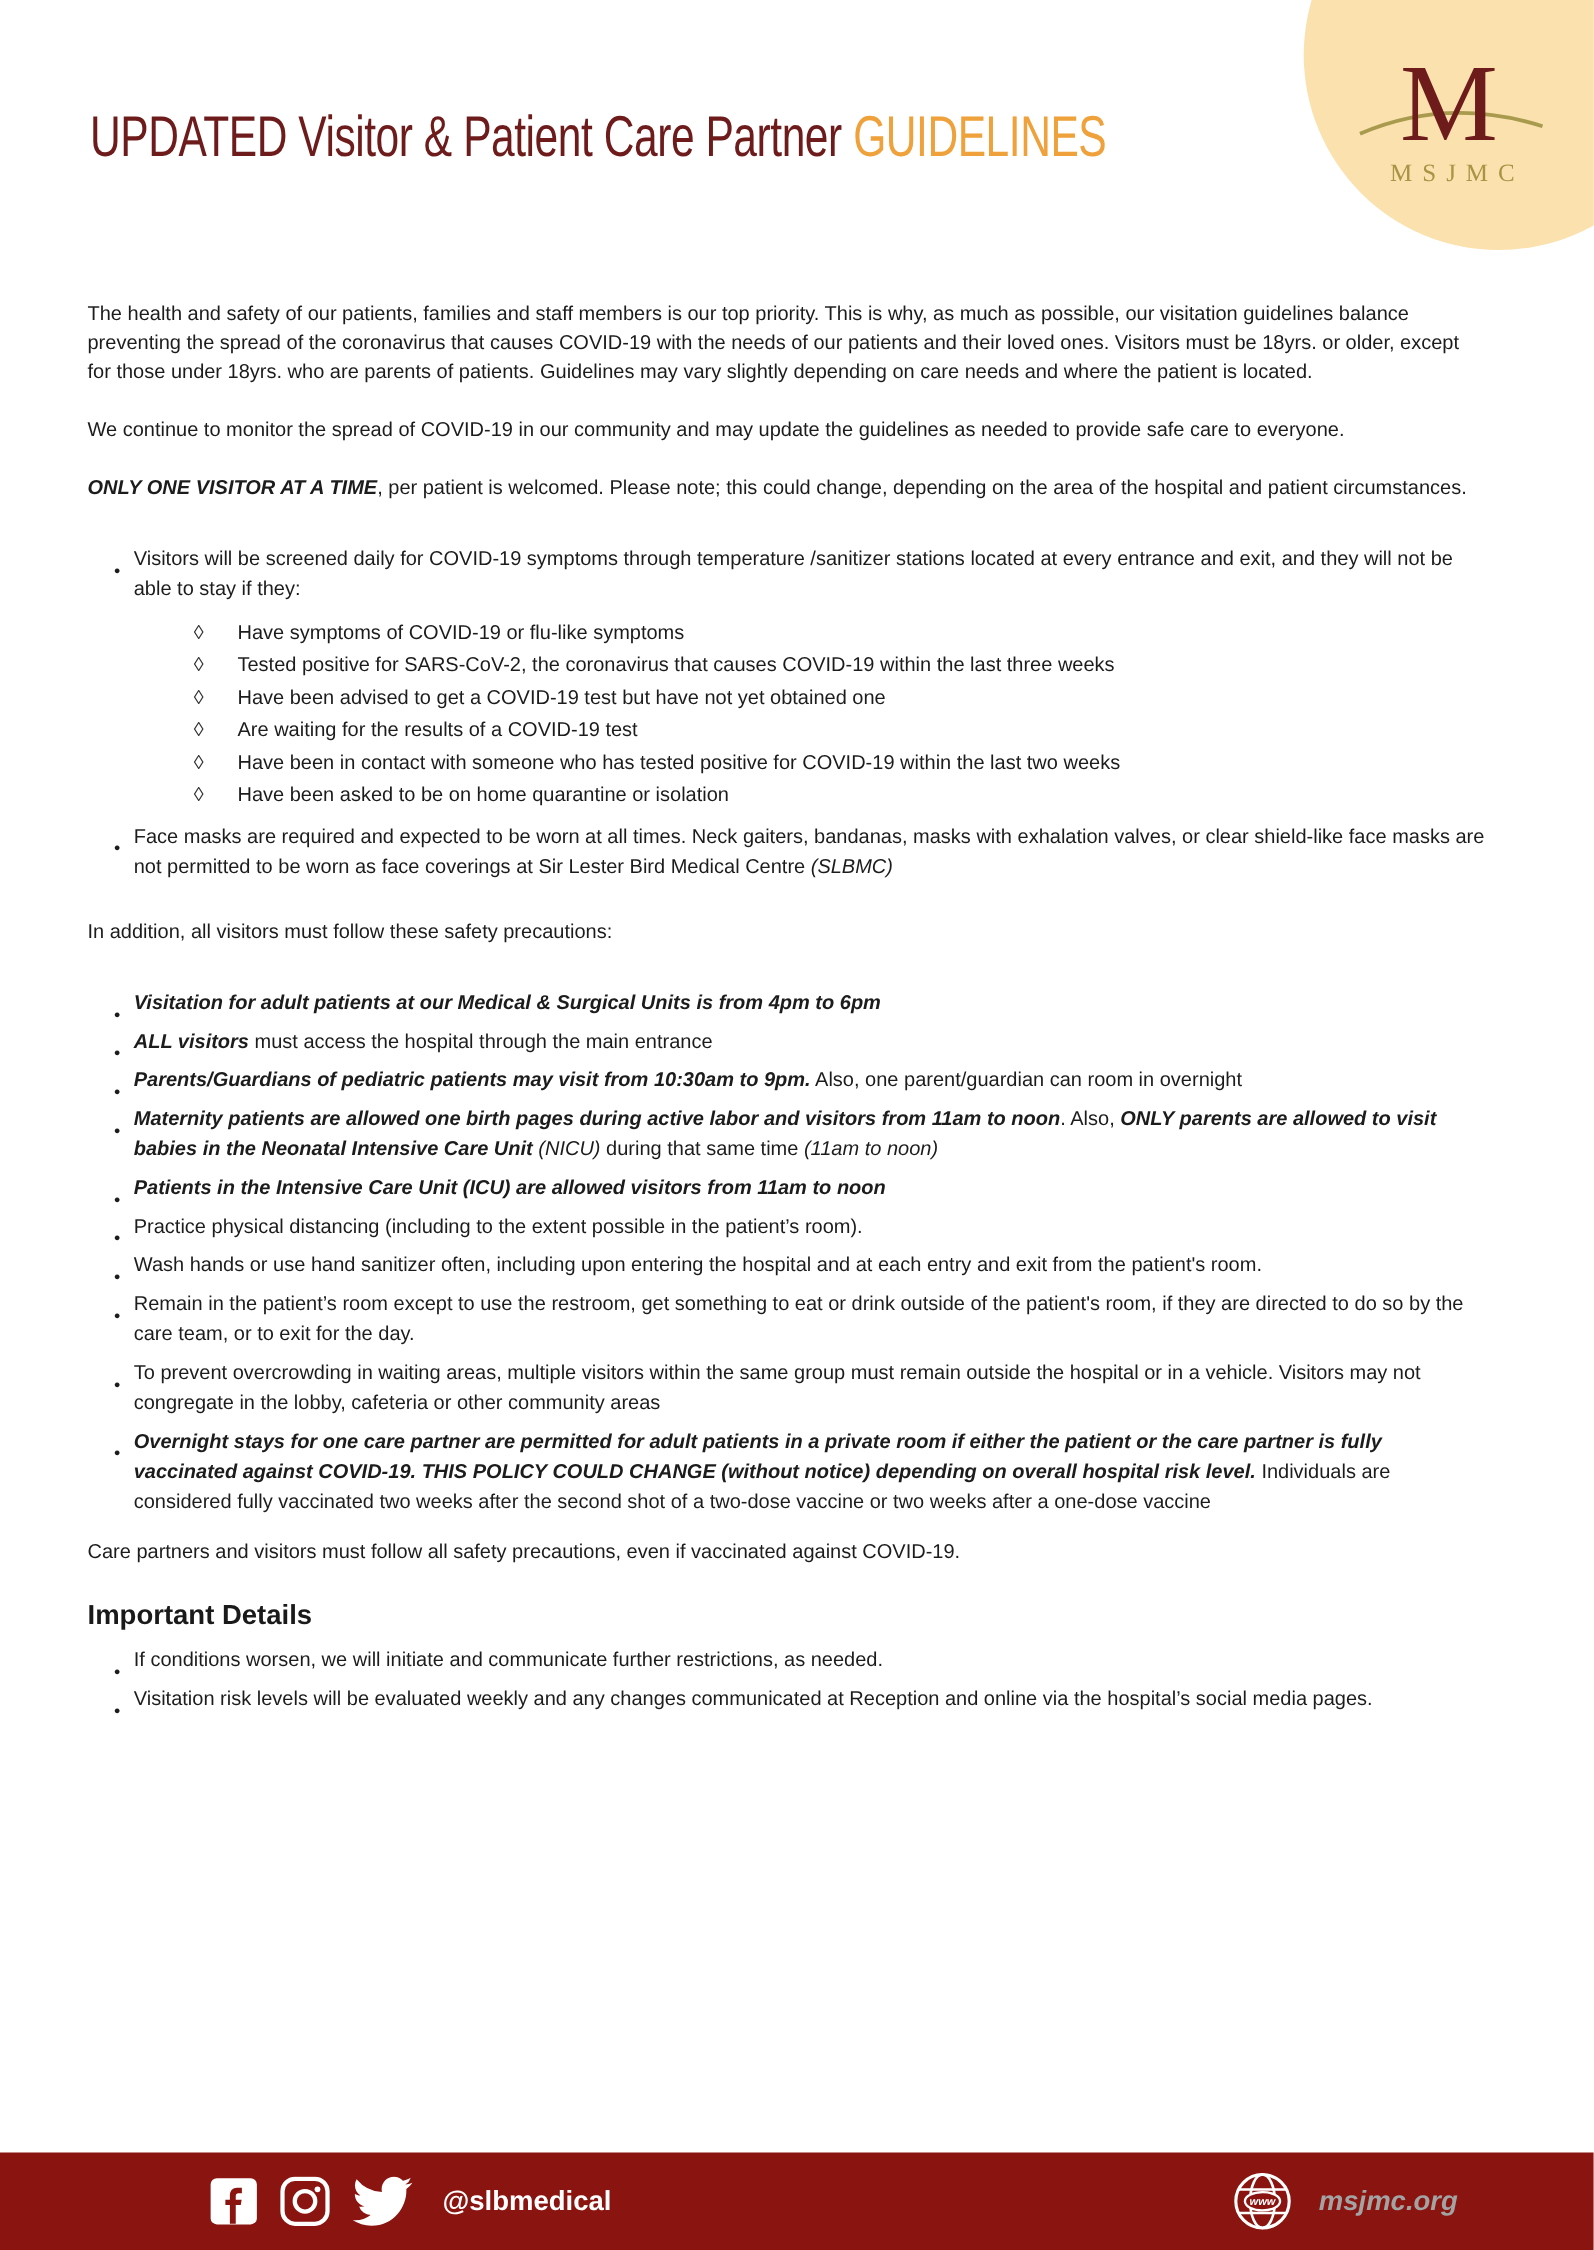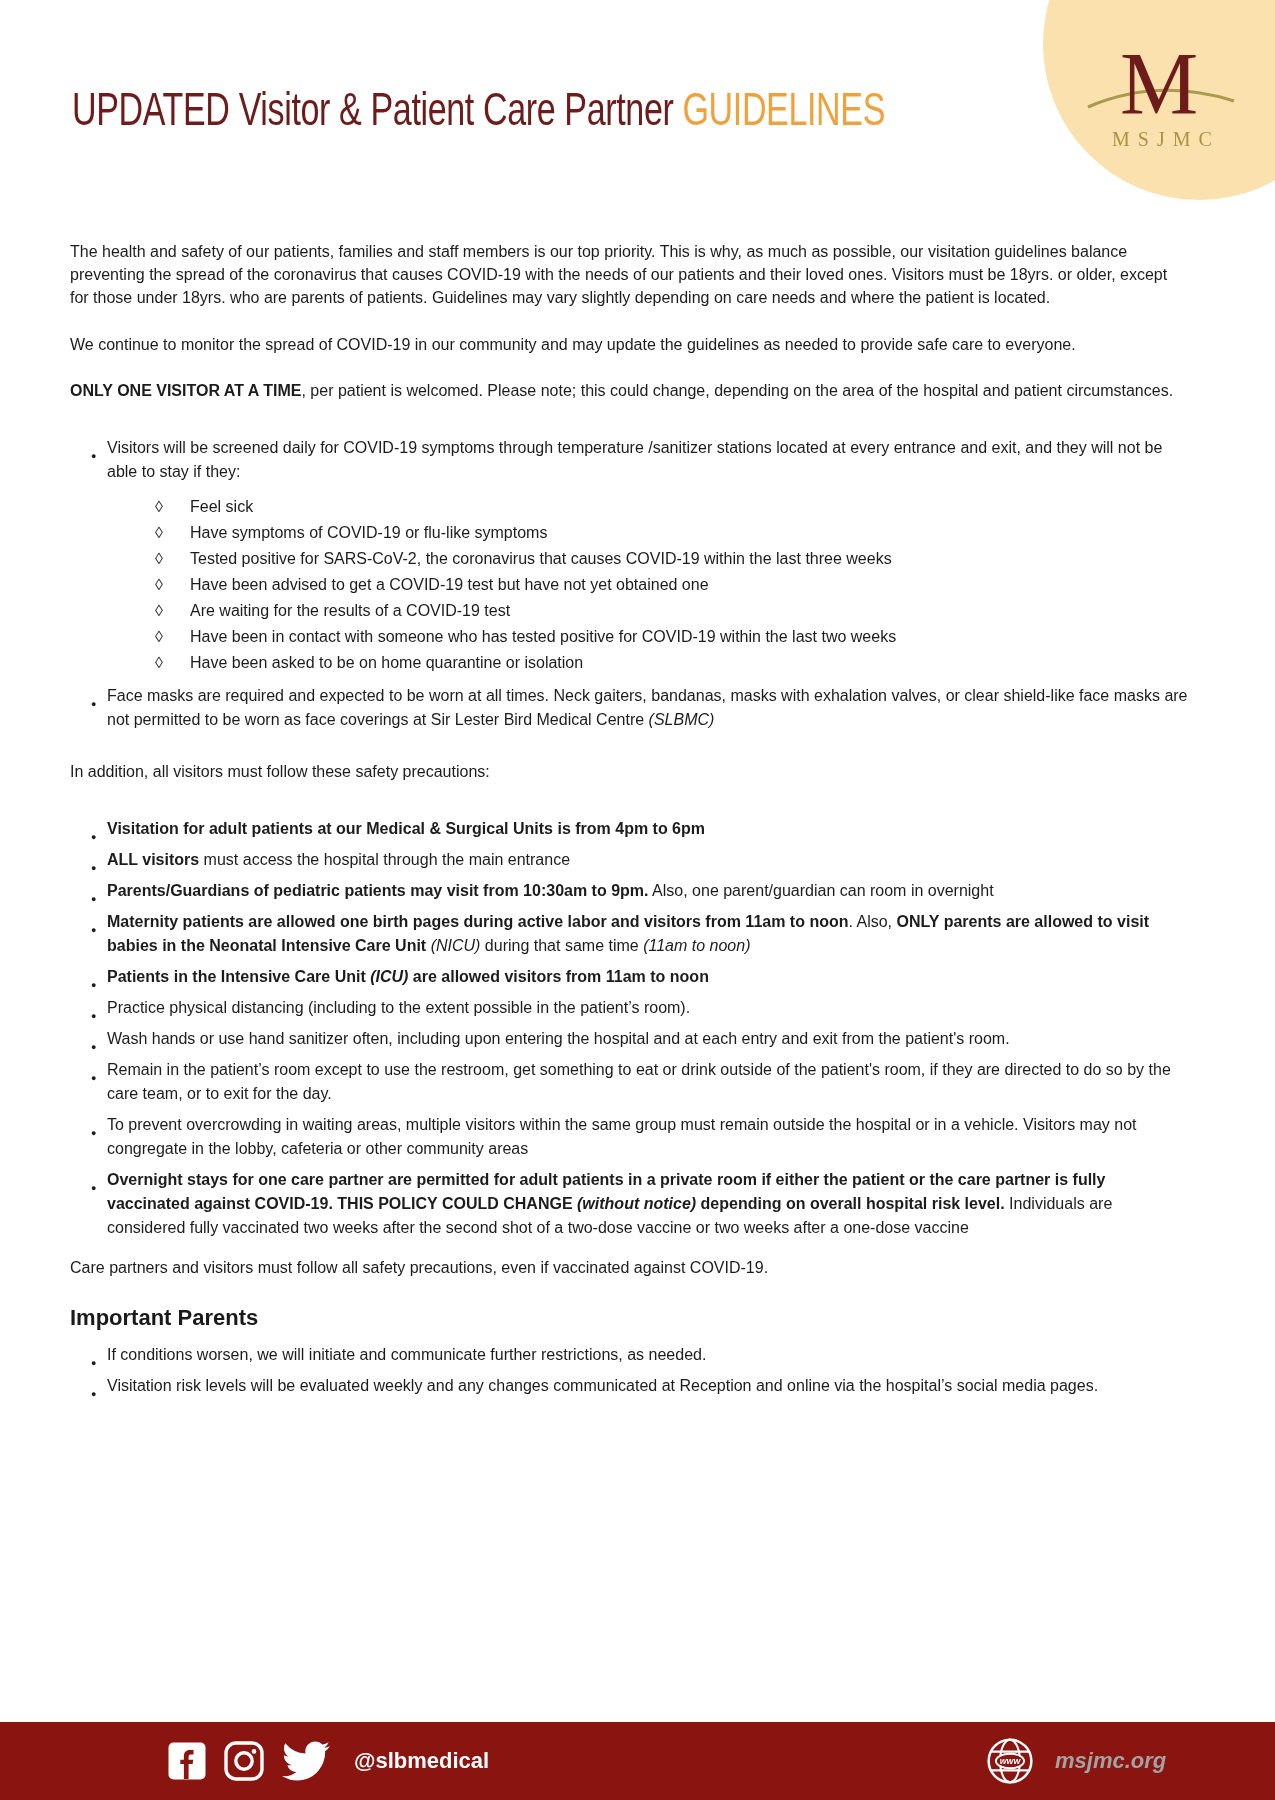--- a/index.html
+++ b/index.html
@@ -65,21 +65,21 @@
   }
   .sub-list li::before{
     content:"\25CA";position:absolute;left:85px;top:0;font-size:16px;color:#333;
   }
   .mask-list{margin-bottom:28px;}
   .precautions-intro{margin-bottom:34px !important;}
   .care-note{margin-top:16px !important;}
   .important-heading{
     margin:26px 0 12px;font-size:22px;font-weight:bold;color:#1a1a1a;
   }
-  .b{font-weight:bold;}
+  .b{font-weight:bold;font-style:italic;}
   .i{font-style:italic;}
   
   footer{
     position:absolute;left:0;bottom:0;width:1275px;height:78px;
     background:var(--footer_bg);
   }
   .social{
     position:absolute;left:168px;top:50%;transform:translateY(-50%);
     display:flex;align-items:center;gap:18px;
   }
@@ -112,21 +112,20 @@
 
     <p class="para-1">The health and safety of our patients, families and staff members is our top priority. This is why, as much as possible, our visitation guidelines balance preventing the spread of the coronavirus that causes COVID-19 with the needs of our patients and their loved ones. Visitors must be 18yrs. or older, except for those under 18yrs. who are parents of patients. Guidelines may vary slightly depending on care needs and where the patient is located.</p>
     <p class="para-2">We continue to monitor the spread of COVID-19 in our community and may update the guidelines as needed to provide safe care to everyone.</p>
     <p class="para-3"><span class="b">ONLY ONE VISITOR AT A TIME</span><span>, per patient is welcomed. Please note; this could change, depending on the area of the hospital and patient circumstances.</span></p>
 
     <ul class="main-list screening-list">
       <li>Visitors will be screened daily for COVID-19 symptoms through temperature /sanitizer stations located at every entrance and exit, and they will not be able to stay if they:</li>
     </ul>
 
     <ul class="sub-list">
-        <li>Feel sick</li>
         <li>Have symptoms of COVID-19 or flu-like symptoms</li>
         <li>Tested positive for SARS-CoV-2, the coronavirus that causes COVID-19 within the last three weeks</li>
         <li>Have been advised to get a COVID-19 test but have not yet obtained one</li>
         <li>Are waiting for the results of a COVID-19 test</li>
         <li>Have been in contact with someone who has tested positive for COVID-19 within the last two weeks</li>
         <li>Have been asked to be on home quarantine or isolation</li>
       </ul>
 
     <ul class="main-list mask-list">
       <li><span>Face masks are required and expected to be worn at all times. Neck gaiters, bandanas, masks with exhalation valves, or clear shield-like face masks are not permitted to be worn as face coverings at Sir Lester Bird Medical Centre </span><span class="i">(SLBMC)</span></li>
@@ -142,21 +141,21 @@
         <li><span class="b">Patients in the Intensive Care Unit </span><span class="b i">(ICU)</span><span class="b"> are allowed visitors from 11am to noon</span></li>
         <li><span>Practice physical distancing (including to the extent possible in the patient’s room).</span></li>
         <li><span>Wash hands or use hand sanitizer often, including upon entering the hospital and at each entry and exit from the patient's room.</span></li>
         <li><span>Remain in the patient’s room except to use the restroom, get something to eat or drink outside of the patient's room, if they are directed to do so by the care team, or to exit for the day.</span></li>
         <li><span>To prevent overcrowding in waiting areas, multiple visitors within the same group must remain outside the hospital or in a vehicle. Visitors may not congregate in the lobby, cafeteria or other community areas</span></li>
         <li><span class="b">Overnight stays for one care partner are permitted for adult patients in a private room if either the patient or the care partner is fully vaccinated against COVID-19. THIS POLICY COULD CHANGE </span><span class="b i">(without notice)</span><span class="b"> depending on overall hospital risk level.</span><span> Individuals are considered fully vaccinated two weeks after the second shot of a two-dose vaccine or two weeks after a one-dose vaccine</span></li>
       </ul>
 
     <p class="care-note">Care partners and visitors must follow all safety precautions, even if vaccinated against COVID-19.</p>
 
-    <h2 class="important-heading">Important Parents</h2>
+    <h2 class="important-heading">Important Details</h2>
 
     <ul class="main-list important-list">
         <li>If conditions worsen, we will initiate and communicate further restrictions, as needed.</li>
         <li>Visitation risk levels will be evaluated weekly and any changes communicated at Reception and online via the hospital’s social media pages.</li>
       </ul>
   </main>
 
   <footer>
     <div class="social">
       <svg width="38" height="38" viewBox="0 0 38 38">

